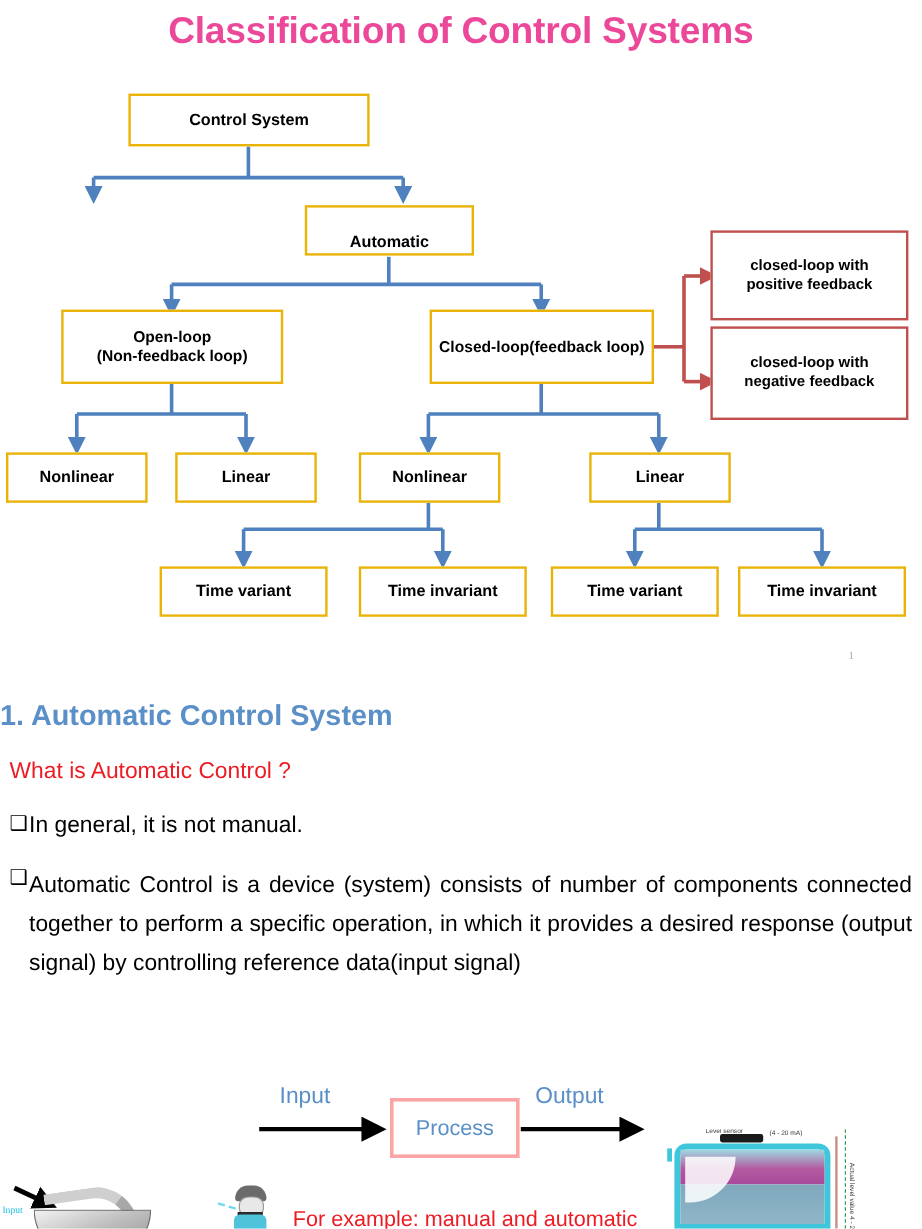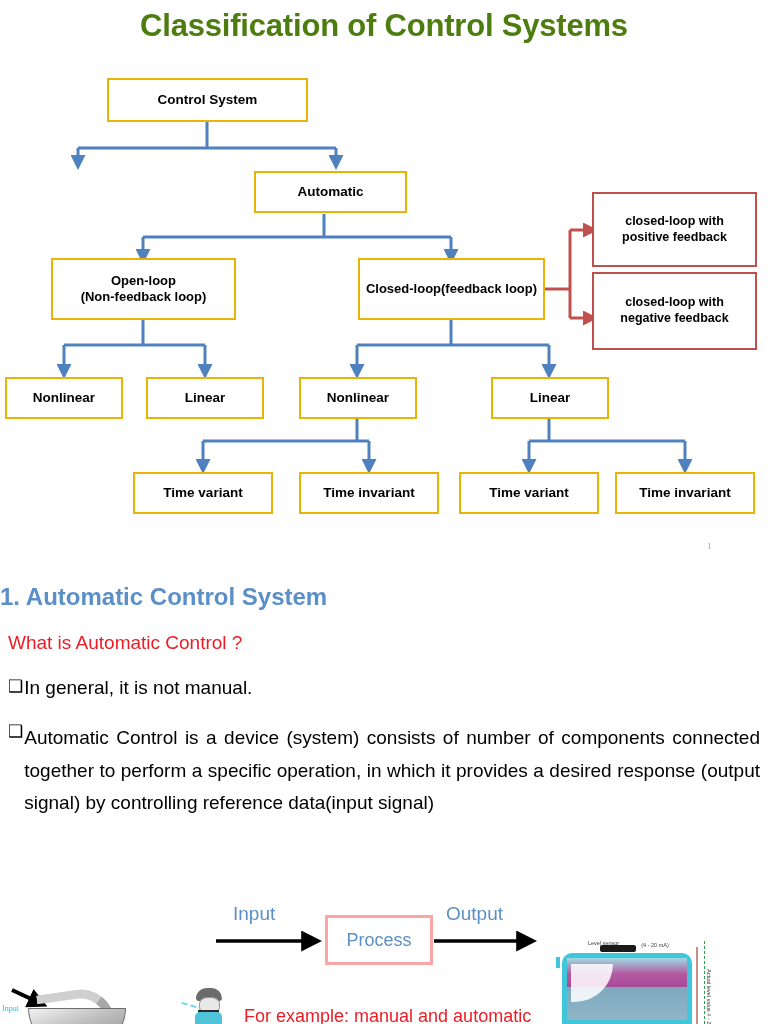--- a/index.html
+++ b/index.html
@@ -18,21 +18,21 @@
 
   
   .slide-title {
     position: absolute;
     top: 8px;
     left: 0;
     width: 768px;
     text-align: center;
     font-size: 31px;
     font-weight: bold;
-    color: #4d7c0f;
+    color: #ec4899;
     letter-spacing: -0.2px;
   }
 
   
   .diagram {
     position: absolute;
     top: 0;
     left: 0;
     width: 768px;
     height: 560px;
@@ -369,21 +369,21 @@
       <path d="M 570 230 L 592 230" marker-end="url(#arrR)"></path>
       <path d="M 570 318 L 592 318" marker-end="url(#arrR)"></path>
     </g>
   </svg>
 
   <div class="node" style="left:107px; top:78px; width:201px; height:44px;">
     <span>Control System</span>
   </div>
 
 
-  <div class="node" style="left:254px; top:171px; width:153px; height:42px;">
+  <div class="node" style="left:254px; top:171px; width:141px; height:42px;align-items:flex-end;">
     <span>Automatic</span>
   </div>
 
   <div class="node two-line" style="left:51px; top:258px; width:185px; height:62px; flex-direction:column;">
     <span>Open-loop</span>
     <span>(Non-feedback loop)</span>
   </div>
 
   <div class="node two-line" style="left:358px; top:258px; width:187px; height:62px; flex-direction:row;">
     <span>Closed-loop</span>

